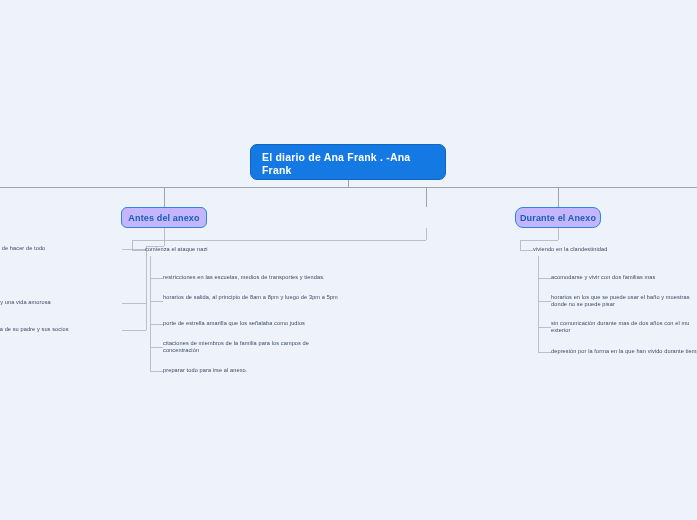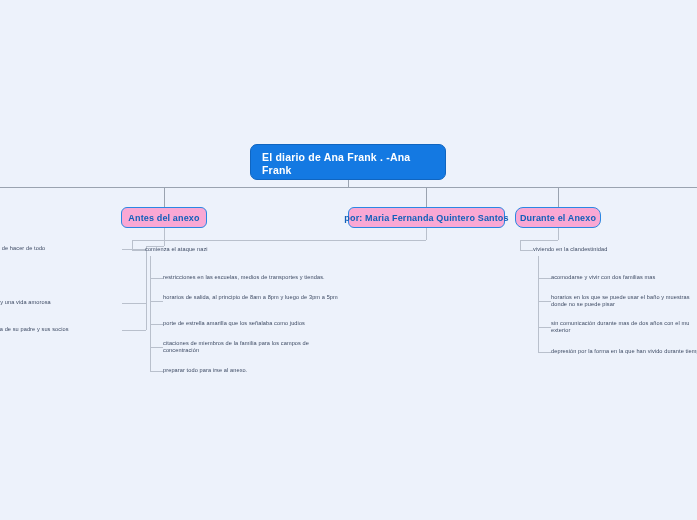--- a/index.html
+++ b/index.html
@@ -57,21 +57,21 @@
     letter-spacing: 0.2px;
     line-height: 13px;
     padding: 6px 11px 0 11px;
   }
 
   
   .branch-node {
     position: absolute;
     height: 21px;
     box-sizing: border-box;
-    background: #f9a8d4;
+    background: #c4b5fd;
     border: 1.5px solid #2b87e3;
     border-radius: 6px;
     color: #1260ba;
     font-size: 9px;
     font-weight: bold;
     letter-spacing: 0.15px;
     display: flex;
     align-items: center;
     justify-content: center;
     padding: 0 9px;
@@ -145,21 +145,20 @@
     <line class="thin" x1="538" y1="278" x2="551" y2="278"></line>
     <line class="thin" x1="538" y1="301" x2="551" y2="301"></line>
     <line class="thin" x1="538" y1="327" x2="551" y2="327"></line>
     <line class="thin" x1="538" y1="352" x2="551" y2="352"></line>
   </svg>
 
   <div class="root-node">El diario de Ana Frank . -Ana Frank</div>
 
   <div id="branch-left" class="branch-node">Antes del anexo</div>
 
-  <div id="branch-mid" class="branch-node">por: Maria Fernanda Quintero Santos</div>
 
   <div id="branch-right" class="branch-node">Durante el Anexo</div>
 
   <div class="leaf left-col" style="top:245px;">ta con permiso de hacer de todo</div>
   <div class="leaf left-col" style="top:299px;">s prtendientes y una vida amorosa</div>
   <div class="leaf left-col" style="top:326px;">o a la compañia de su padre y sus socios</div>
 
   <div class="leaf mid-l1" style="top:246px;">comienza el ataque nazi</div>
 
   <div class="leaf mid-l2" style="top:274px;">restricciones en las escuelas, medios de transportes y tiendas.</div>

